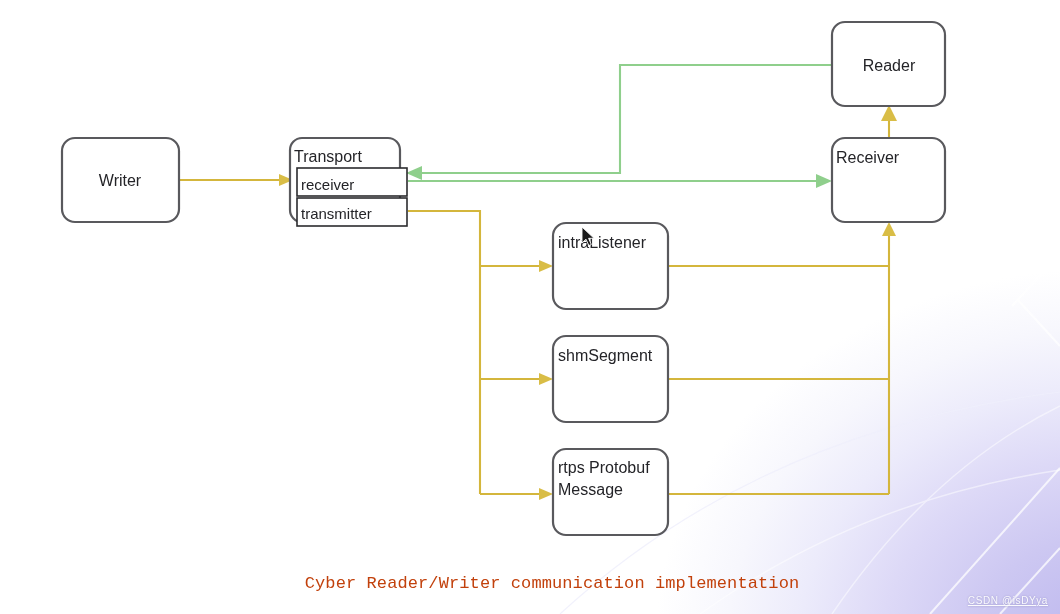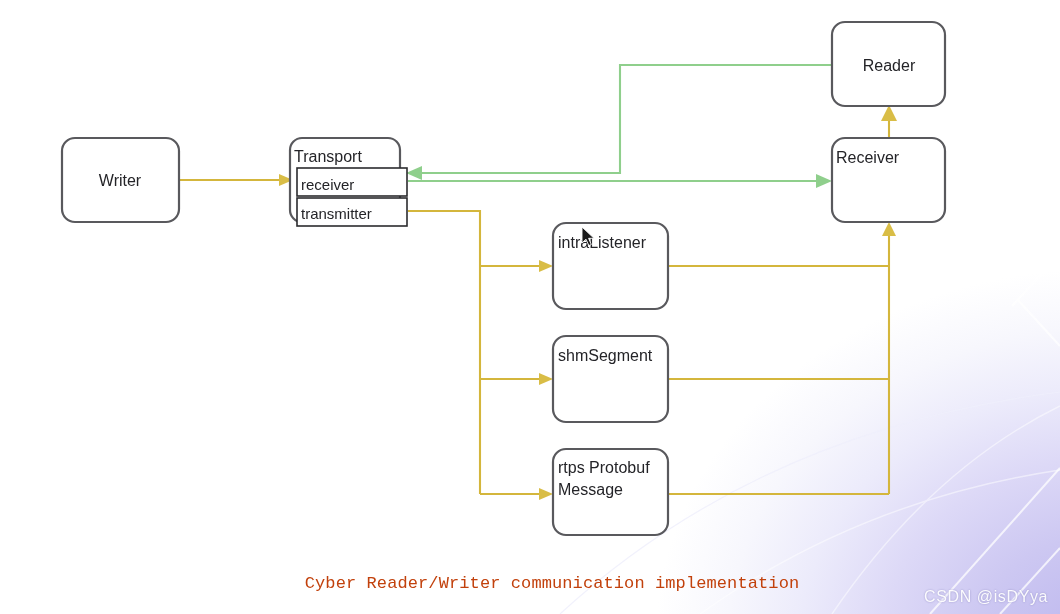--- a/index.html
+++ b/index.html
@@ -80,25 +80,26 @@
     font-size: 17px;
     color: #c2410c;
     letter-spacing: 0.1px;
     padding-left: 44px;
   }
   #watermark {
     position: absolute;
     right: 12px;
     bottom: 8px;
     font-family: "Liberation Sans", sans-serif;
-    font-size: 16px;
+    font-size: 10px;
     color: #ffffff;
     opacity: 0.92;
     letter-spacing: 0.6px;
     text-shadow: 0 0 2px rgba(140,135,190,0.9);
+    text-decoration: underline;
   }
   #cursor {
     position: absolute;
     left: 581px;
     top: 226px;
     width: 16px;
     height: 22px;
     pointer-events: none;
   }
 </style>

